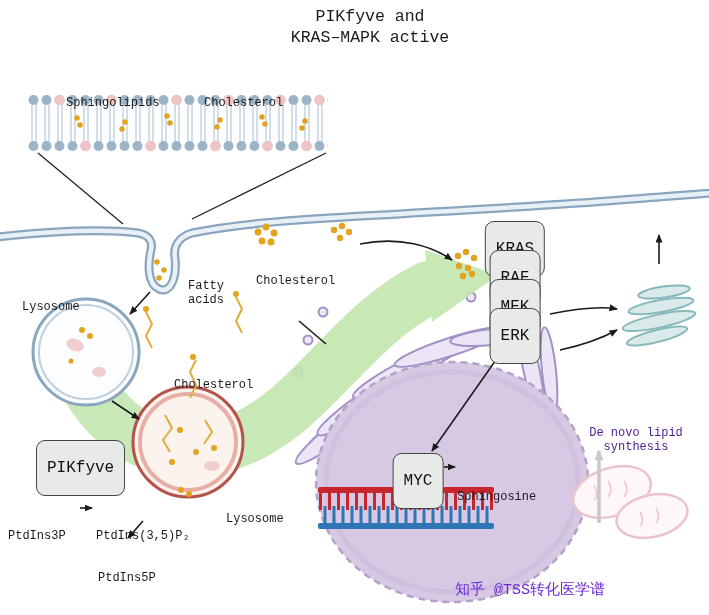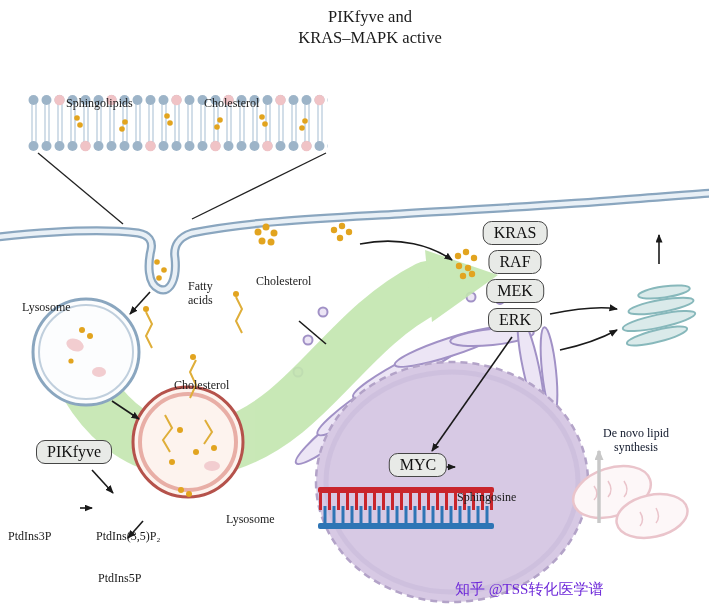--- a/index.html
+++ b/index.html
@@ -1,22 +1,22 @@
 <!DOCTYPE html>
 <html><head>
 <meta charset="utf-8">
 <style>
   html,body{margin:0;padding:0;background:#fff;}
   .stage{position:relative;width:709px;height:615px;background:#fff;overflow:hidden;
-         font-family:Liberation Serif, serif;color:#1a1a1a;border-radius:32px;}
+         font-family:Liberation Mono, monospace;color:#1a1a1a;border-radius:32px;}
   .stage svg{position:absolute;left:0;top:0;}
   .lbl{position:absolute;font-size:12px;line-height:1.15;white-space:pre-line;margin-top:33px;}
-  .muted{color:#0f172a;text-align:center;}
+  .muted{color:#4c1d95;text-align:center;}
   .pill{position:absolute;background:#e8eae7;border:1.6px solid #454545;border-radius:9px;
-        padding:2px 10px;font-size:16px;color:#111;white-space:nowrap;text-align:center;}
+        padding:18px 10px;font-size:16px;color:#111;white-space:nowrap;text-align:center;}
   .centered{transform:translateX(-50%);}
   .title{position:absolute;left:230px;top:6px;width:280px;text-align:center;font-size:16.5px;line-height:1.3;}
   .watermark{position:absolute;left:455px;top:580px;font-size:15px;color:#6d28d9;}
 </style>
 </head>
 <body>
 
 <div class="stage">
 
 <svg width="709" height="615" viewBox="0 0 709 615">

